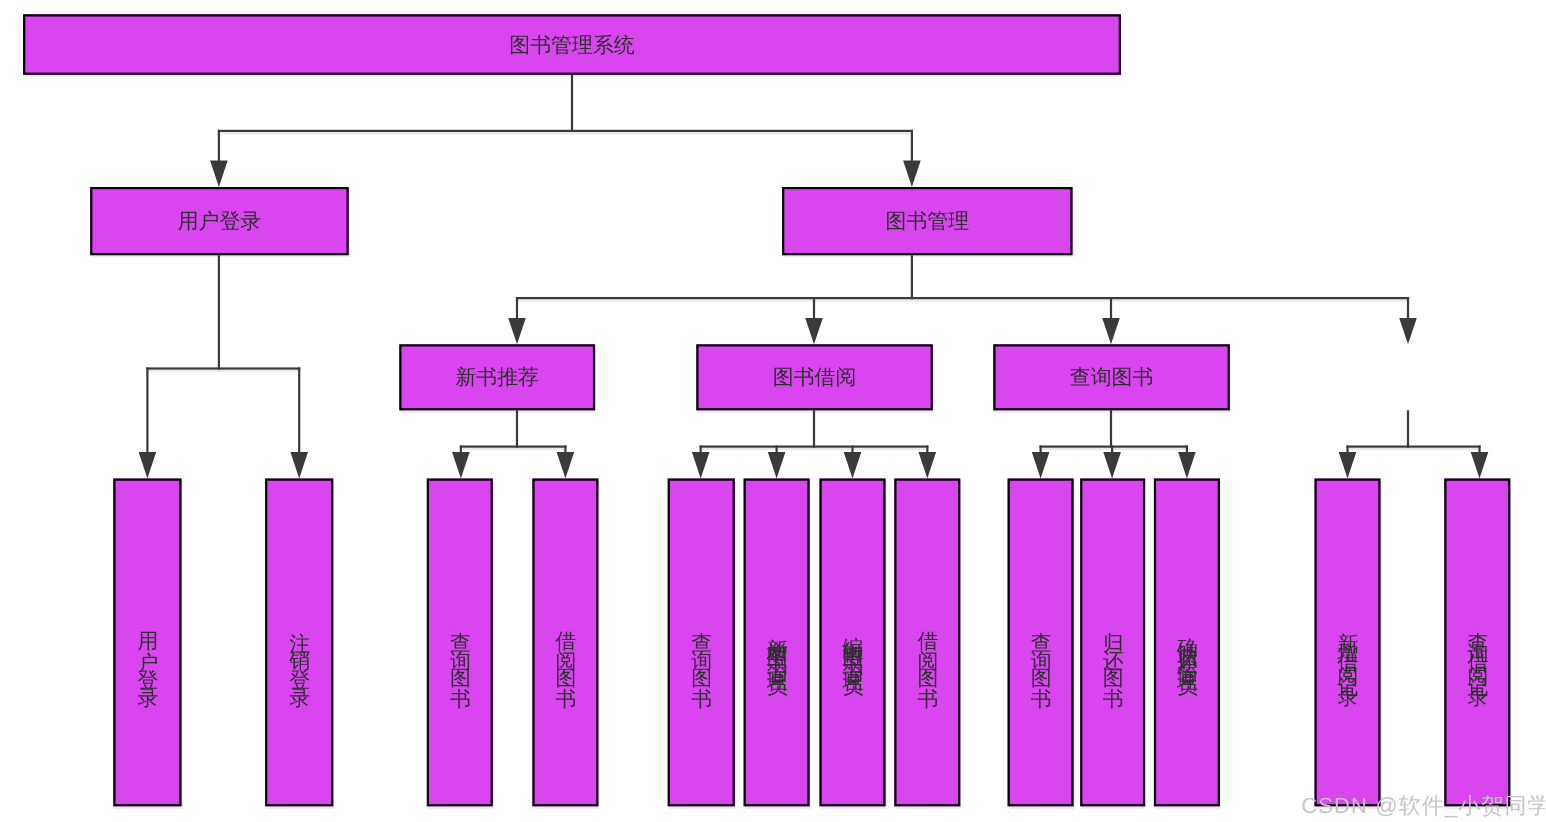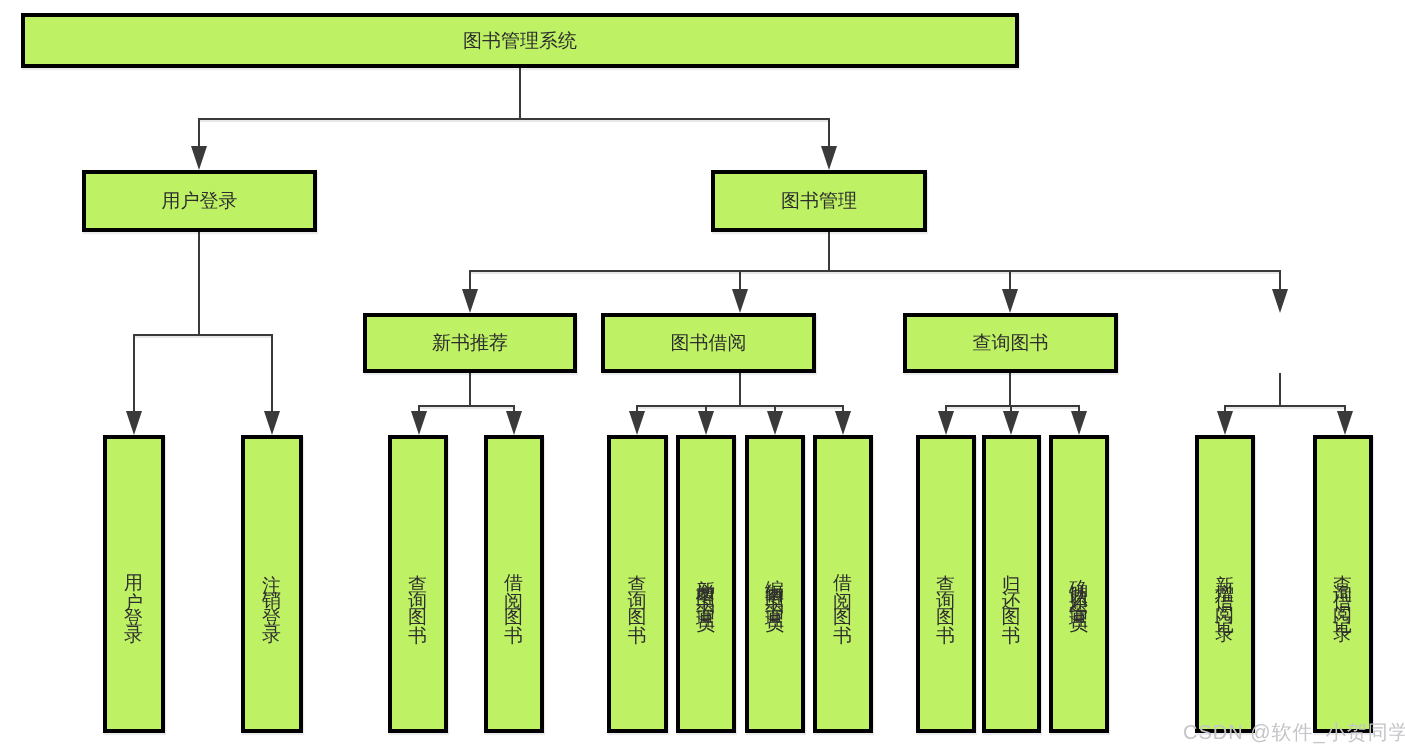--- a/index.html
+++ b/index.html
@@ -6,22 +6,22 @@
   #canvas{
     position:relative;
     width:1405px;height:747px;
     background:#ffffff;
     font-family:"Liberation Sans", sans-serif;
     color:#2e2e2e;
     overflow:hidden;
   }
   .box{
     position:absolute;
-    background:#bef264;
-    border:4px solid #000000;
+    background:#d946ef;
+    border:2px solid #000000;
     box-sizing:border-box;
     display:flex;align-items:center;justify-content:center;
     font-size:19px;
     color:#2e2e2e;
     box-shadow:1px 2px 1px rgba(0,0,0,0.08);
     z-index:2;
   }
   .hline,.vline{position:absolute;background:#3a3a3a;z-index:1;}
   .hline{height:2px;box-shadow:0 2px 1px rgba(0,0,0,0.10);}
   .vline{width:2px;}
@@ -58,21 +58,21 @@
   <div class="vline" style="left:519px;top:68px;height:51px;"></div>
   <div class="hline" style="left:198px;top:118px;width:632px;"></div>
   <div class="vline" style="left:198px;top:118px;height:30px;"></div>
   <div class="arrow" style="left:191px;top:146px;"></div>
   <div class="vline" style="left:828px;top:118px;height:30px;"></div>
   <div class="arrow" style="left:821px;top:146px;"></div>
 
   <div class="box" style="left:82px;top:170px;width:235px;height:62px;">
     <span>用户登录</span>
   </div>
-  <div class="box" style="left:711px;top:170px;width:216px;height:62px;">
+  <div class="box" style="left:711px;top:170px;width:264px;height:62px;">
     <span>图书管理</span>
   </div>
 
   <div class="vline" style="left:198px;top:232px;height:104px;"></div>
   <div class="hline" style="left:133px;top:334px;width:140px;"></div>
   <div class="vline" style="left:133px;top:334px;height:79px;"></div>
   <div class="arrow" style="left:126px;top:411px;"></div>
   <div class="vline" style="left:271px;top:334px;height:79px;"></div>
   <div class="arrow" style="left:264px;top:411px;"></div>
 
@@ -80,24 +80,24 @@
   <div class="hline" style="left:469px;top:270px;width:812px;"></div>
   <div class="vline" style="left:469px;top:270px;height:21px;"></div>
   <div class="arrow" style="left:462px;top:289px;"></div>
   <div class="vline" style="left:739px;top:270px;height:21px;"></div>
   <div class="arrow" style="left:732px;top:289px;"></div>
   <div class="vline" style="left:1009px;top:270px;height:21px;"></div>
   <div class="arrow" style="left:1002px;top:289px;"></div>
   <div class="vline" style="left:1279px;top:270px;height:21px;"></div>
   <div class="arrow" style="left:1272px;top:289px;"></div>
 
-  <div class="box" style="left:363px;top:313px;width:214px;height:60px;">
+  <div class="box" style="left:363px;top:313px;width:178px;height:60px;">
     <span>新书推荐</span>
   </div>
-  <div class="box" style="left:601px;top:313px;width:215px;height:60px;">
+  <div class="box" style="left:633px;top:313px;width:215px;height:60px;">
     <span>图书借阅</span>
   </div>
   <div class="box" style="left:903px;top:313px;width:215px;height:60px;">
     <span>查询图书</span>
   </div>
 
   <div class="vline" style="left:469px;top:373px;height:34px;"></div>
   <div class="hline" style="left:418px;top:405px;width:97px;"></div>
   <div class="vline" style="left:418px;top:405px;height:10px;"></div>
   <div class="arrow" style="left:411px;top:411px;"></div>

